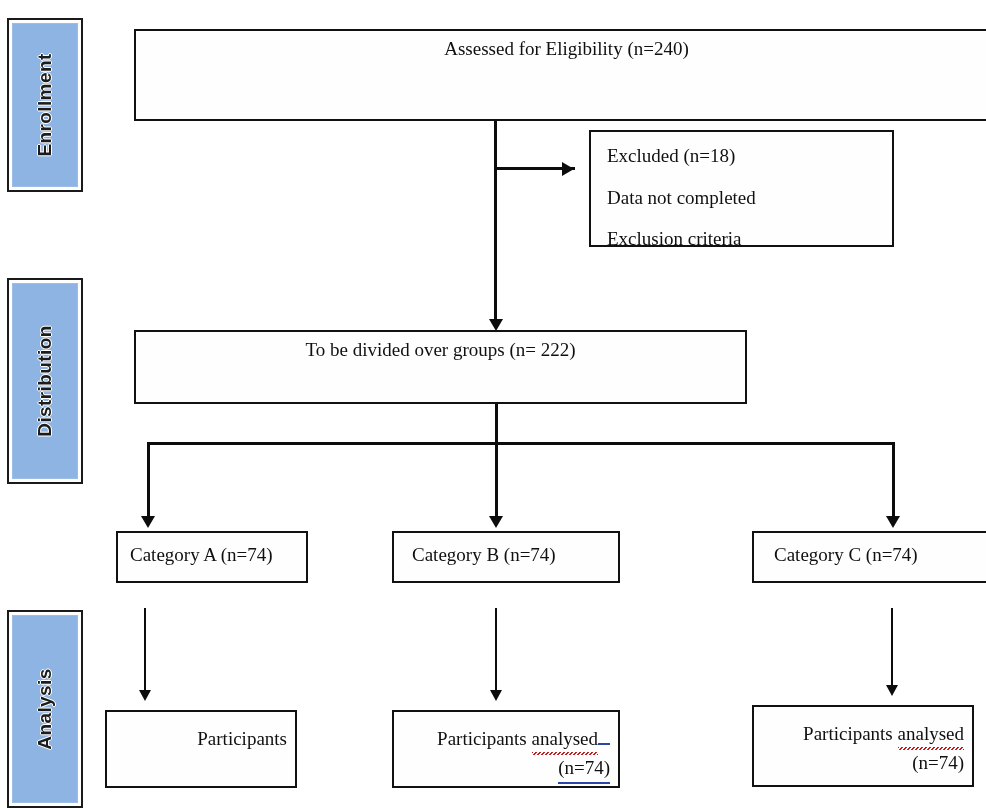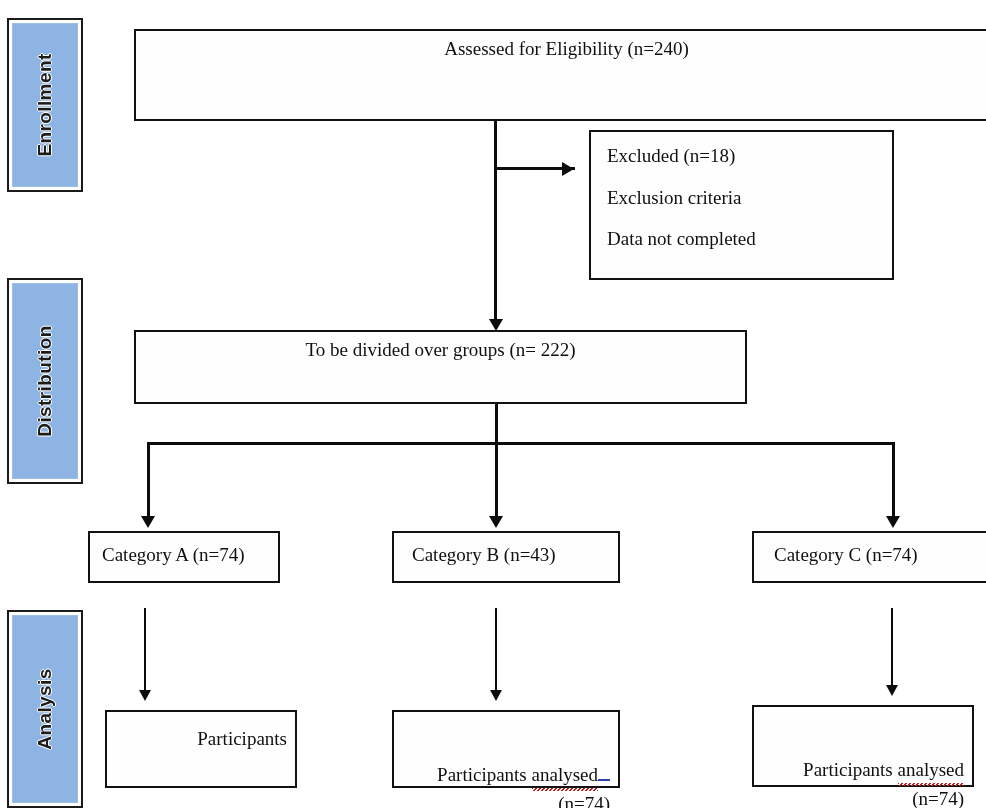--- a/index.html
+++ b/index.html
@@ -88,21 +88,20 @@
     position: relative;
     display: inline-block;
     background-image: repeating-linear-gradient(
         135deg,
         #c81c1c 0px, #c81c1c 1.2px,
         rgba(0,0,0,0) 1.2px, rgba(0,0,0,0) 2.4px);
     background-repeat: repeat-x;
     background-size: 4px 3px;
     background-position: left bottom;
     padding-bottom: 2px;
-    margin-top: 36px;
   }
   .bl-under {
     display: inline-block;
     border-bottom: 2px solid #2a45a8;
     width: 12px;
     height: 0.85em;
     vertical-align: baseline;
   }
   .bl-tick {
     border-bottom: 2px solid #2a45a8;
@@ -148,38 +147,38 @@
   </div>
 
   <div class="stage-label" style="left:7px; top:610px; width:76px; height:198px;">
     <span class="stage-text">Analysis</span>
   </div>
 
   <div class="box center box-assessed" style="left:134px; top:29px; width:865px; height:92px;">
     <div class="txt">Assessed for Eligibility (n=240)</div>
   </div>
 
-  <div class="box box-excluded" style="left:589px; top:130px; width:305px; height:150px;">
+  <div class="box box-excluded" style="left:589px; top:130px; width:305px; height:117px;">
     <div class="txt">
       <div>Excluded (n=18)</div>
+      <div>Data not completed</div>
       <div>Exclusion criteria</div>
-      <div>Data not completed</div>
     </div>
   </div>
 
   <div class="box center box-divided" style="left:134px; top:330px; width:613px; height:74px;">
     <div class="txt">To be divided over groups (n= 222)</div>
   </div>
 
-  <div class="box box-cat cat-a" style="left:88px; top:531px; width:192px; height:52px;">
+  <div class="box box-cat cat-a" style="left:116px; top:531px; width:192px; height:52px;">
     <div class="txt">Category A (n=74)</div>
   </div>
 
   <div class="box box-cat cat-b" style="left:392px; top:531px; width:228px; height:52px;">
-    <div class="txt">Category B (n=43)</div>
+    <div class="txt">Category B (n=74)</div>
   </div>
 
   <div class="box box-cat cat-c" style="left:752px; top:531px; width:248px; height:52px;">
     <div class="txt">Category C (n=74)</div>
   </div>
 
   <div class="box box-part part-a" style="left:105px; top:710px; width:192px; height:78px;">
     <div class="txt">
       <div>Participants</div>
     </div>

